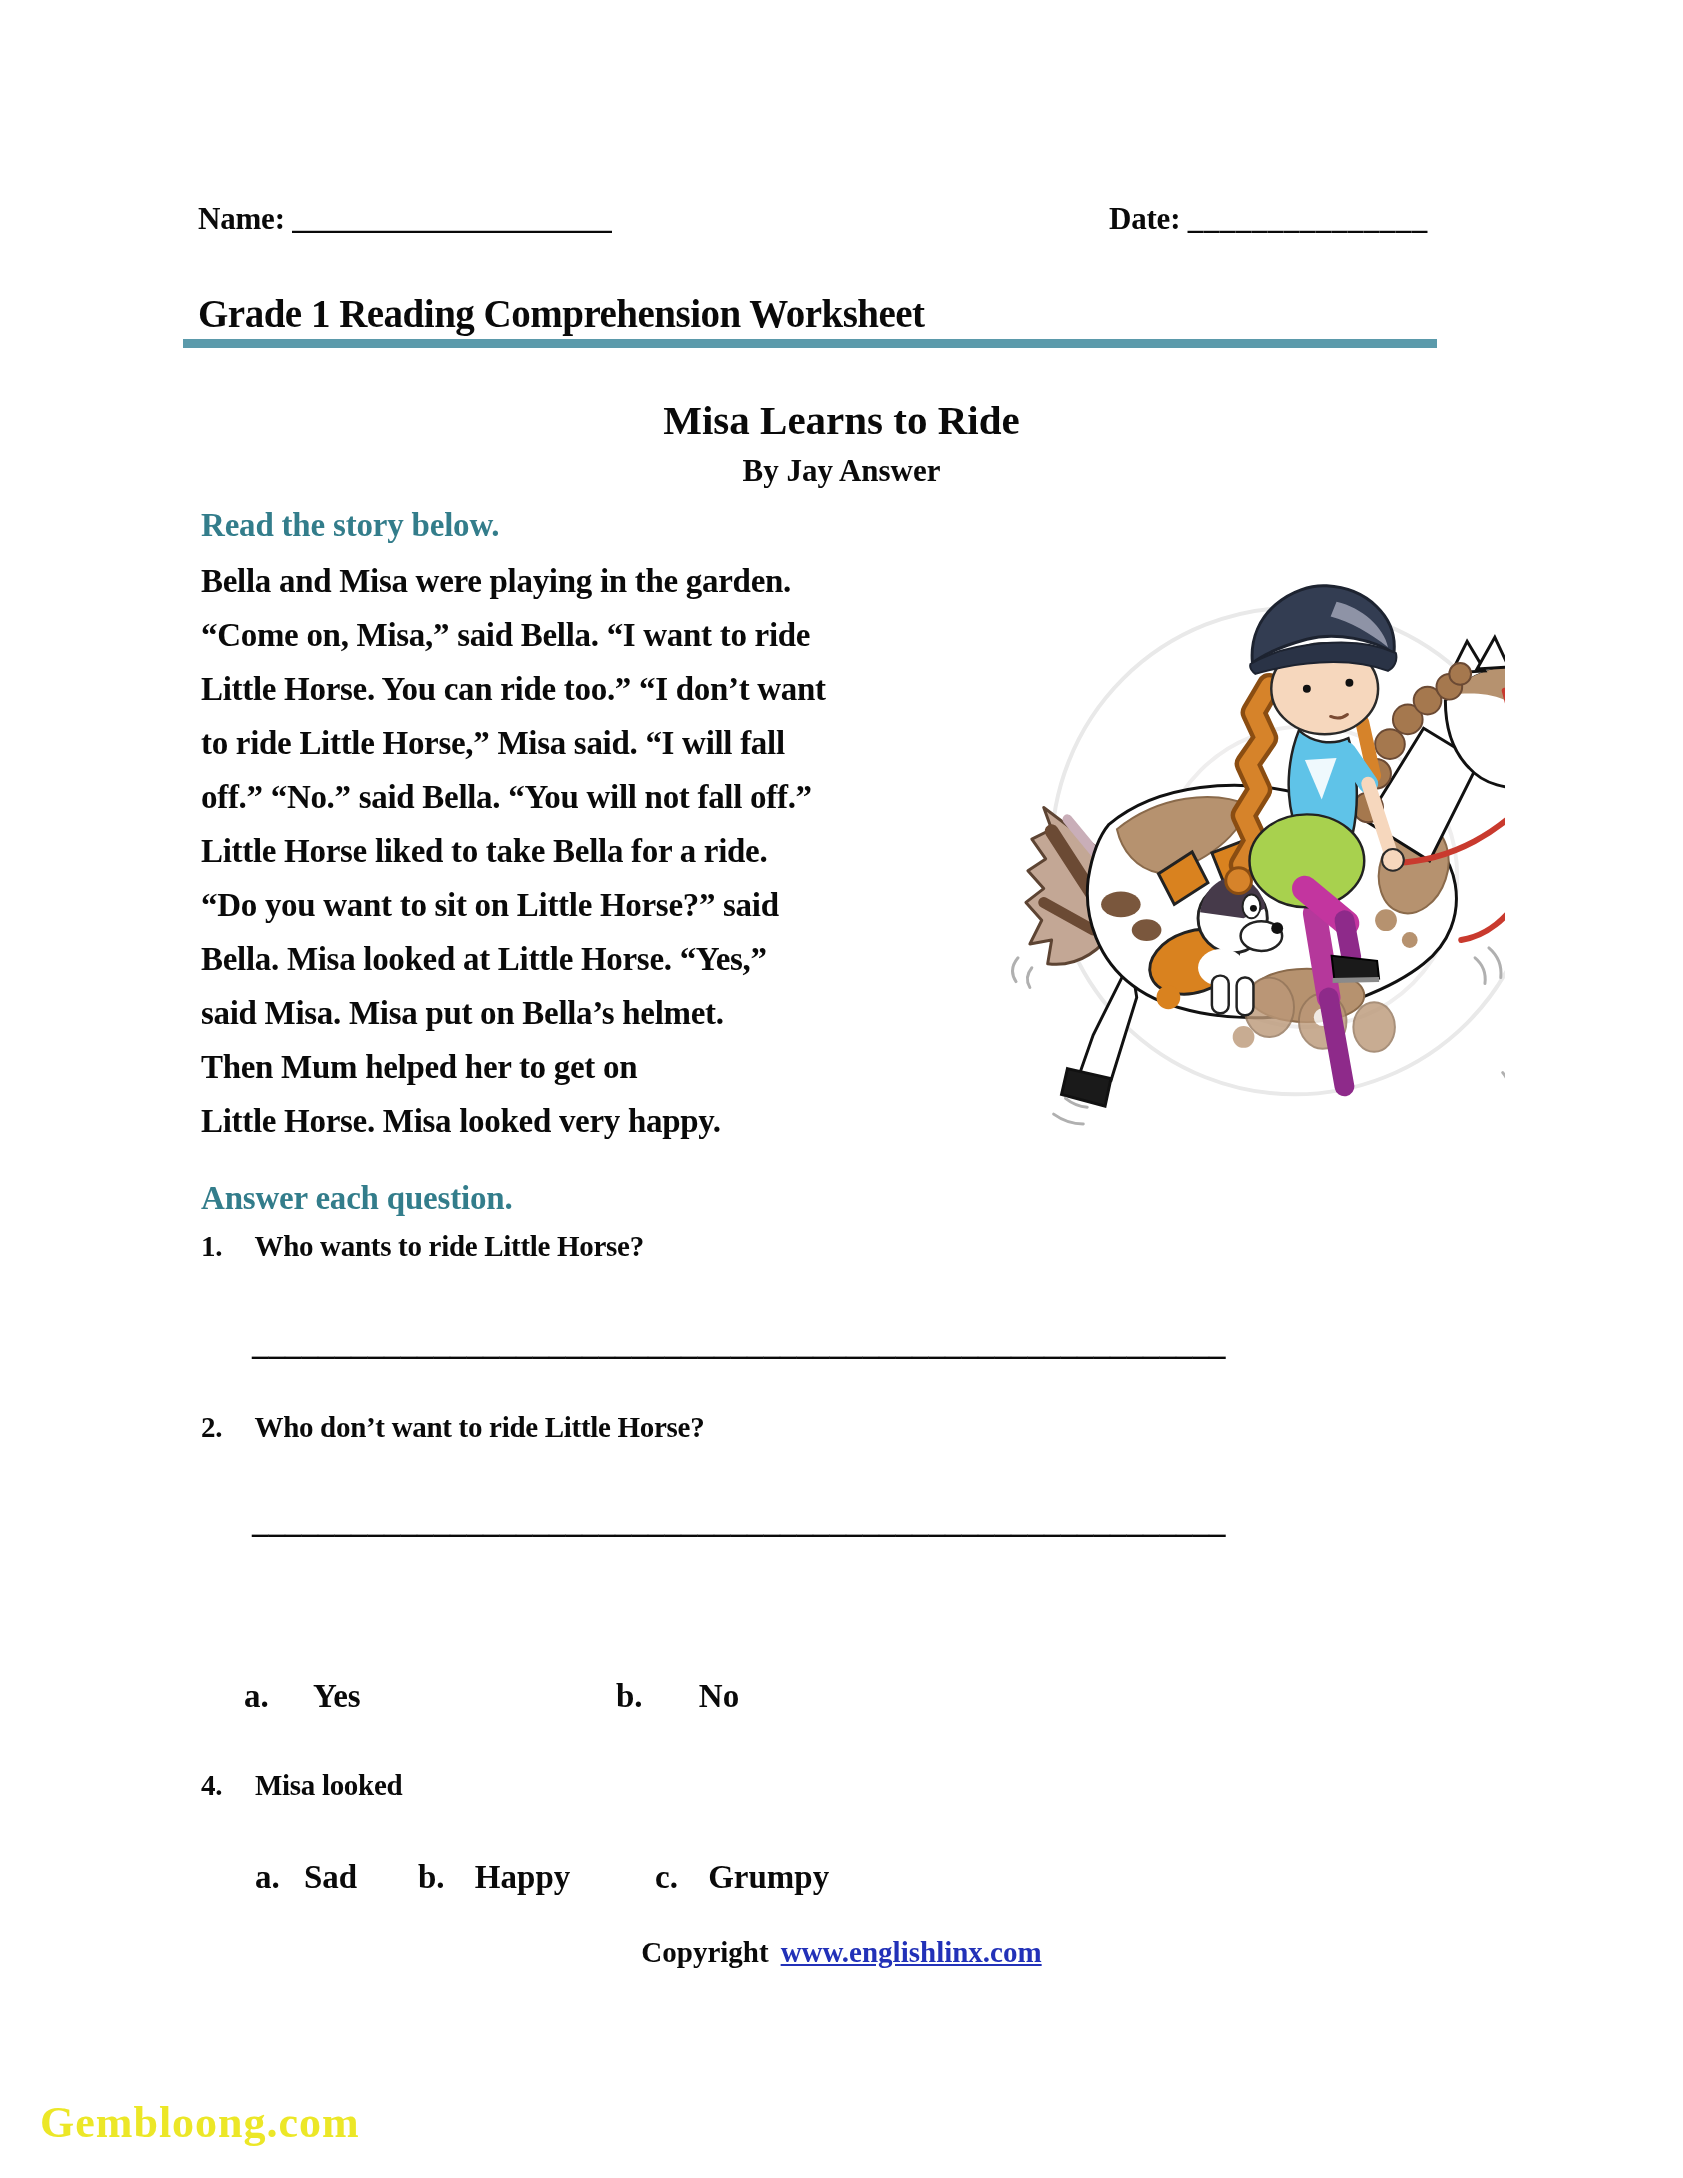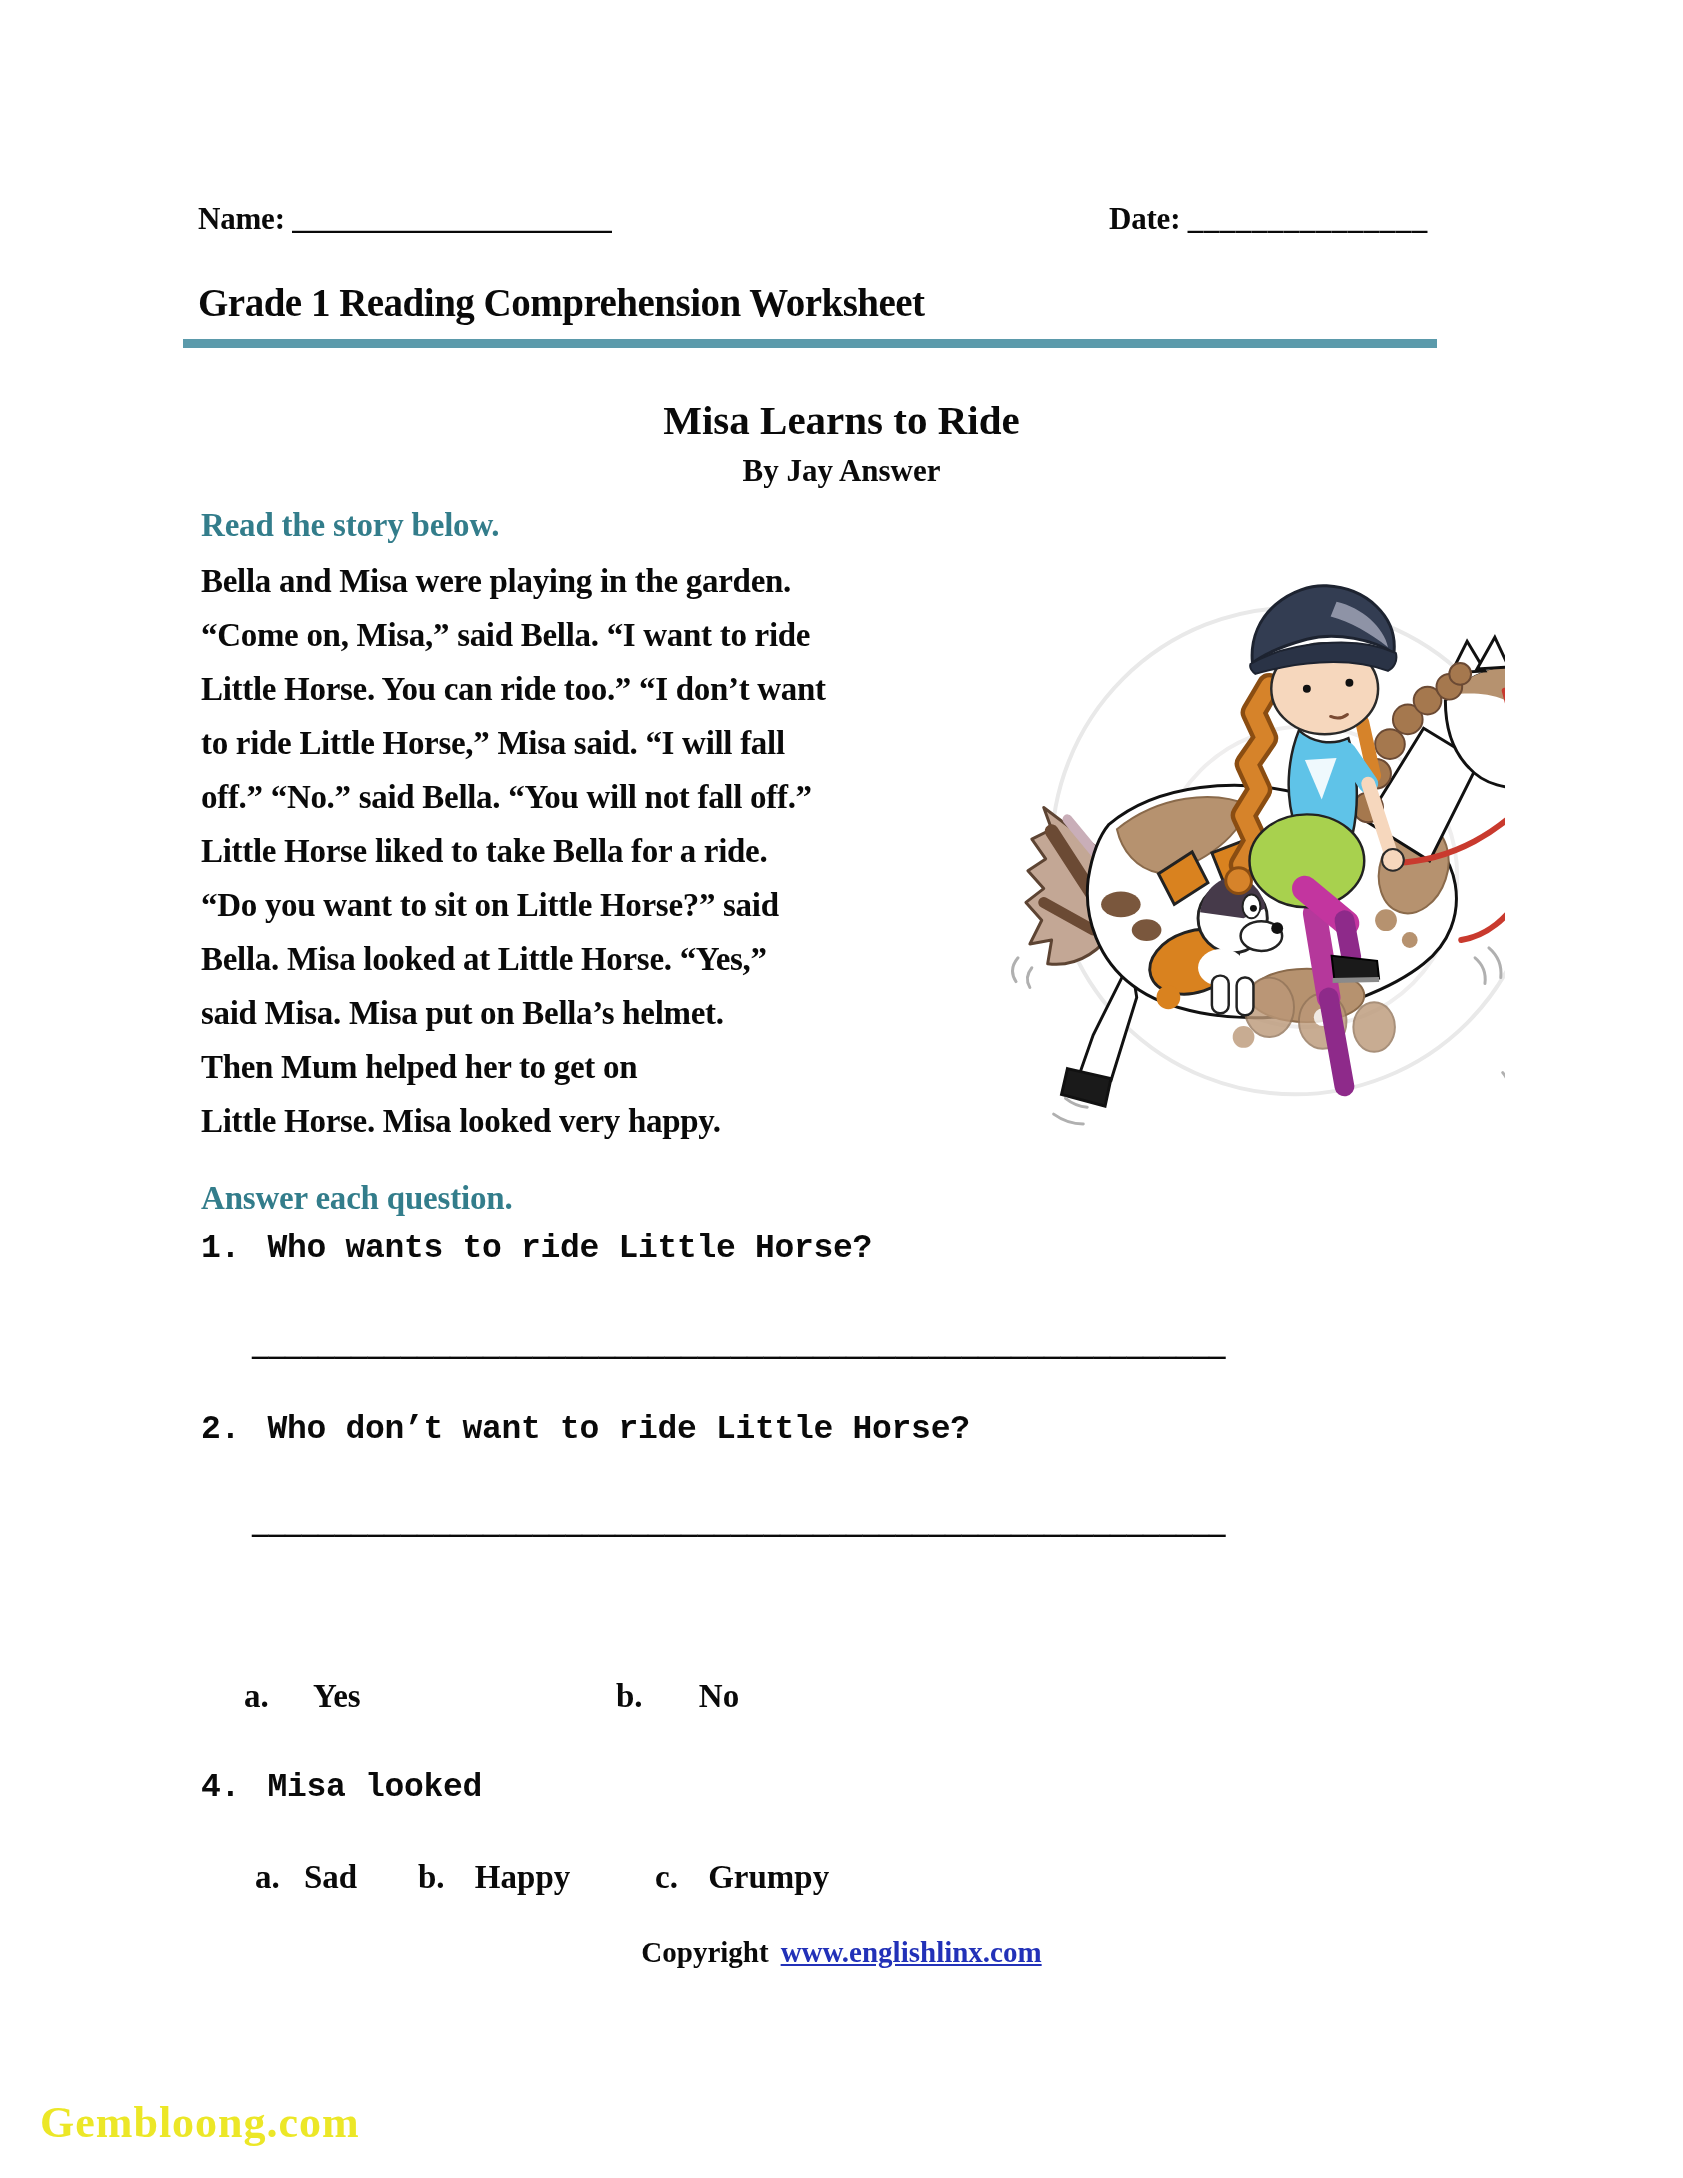--- a/index.html
+++ b/index.html
@@ -1,29 +1,29 @@
 <!DOCTYPE html>
 <html><head>
 <meta charset="utf-8">
 <style>
   html,body{margin:0;padding:0;background:#ffffff;}
   .page{position:relative;width:1505px;height:2178px;background:#ffffff;overflow:hidden;
         font-family:"Liberation Serif","DejaVu Serif",serif;font-weight:bold;color:#0a0a0a;}
   .abs{position:absolute;}
   .fieldrow{font-size:31px;letter-spacing:-0.2px;white-space:nowrap;}
   .blank{letter-spacing:0.5px;}
-  .hdr{font-size:39px;letter-spacing:-0.5px;}
+  .hdr{font-size:39px;letter-spacing:-0.5px;margin-top:11px;}
   .rule{position:absolute;left:183px;top:339px;width:1254px;height:9px;background:#5b9aab;}
   .title{position:absolute;left:0;top:396px;width:1683px;text-align:center;font-size:41px;}
   .byline{position:absolute;left:0;top:453px;width:1683px;text-align:center;font-size:31px;}
   .teal{color:#337d8b;}
   .instr{font-size:33px;letter-spacing:-0.2px;}
   .story{position:absolute;left:201px;top:554px;width:832px;font-size:33px;line-height:54px;
          letter-spacing:-0.3px;white-space:pre-line;}
-  .q{position:absolute;left:201px;font-size:33px;letter-spacing:-0.3px;white-space:nowrap;font-family:Liberation Mono, monospace;}
+  .q{position:absolute;left:201px;font-size:29px;letter-spacing:-0.3px;white-space:nowrap;}
   .qnum{display:inline-block;width:47px;}
   .ansline{position:absolute;left:252px;font-size:33px;letter-spacing:0;white-space:nowrap;}
   .opt{position:absolute;font-size:33px;white-space:nowrap;}
   .copyright{position:absolute;left:0;top:1936px;width:1683px;text-align:center;font-size:29px;}
   .footer-link{color:#2231b8;text-decoration:underline;margin-left:12px;font-weight:bold;}
   .gembloong{position:absolute;left:40px;top:2097px;font-family:Liberation Serif, serif;
              font-weight:bold;font-size:44px;color:#ece727;letter-spacing:1px;}
   .illo{position:absolute;left:1010px;top:572px;width:569px;height:554px;}
 </style>
 </head>

